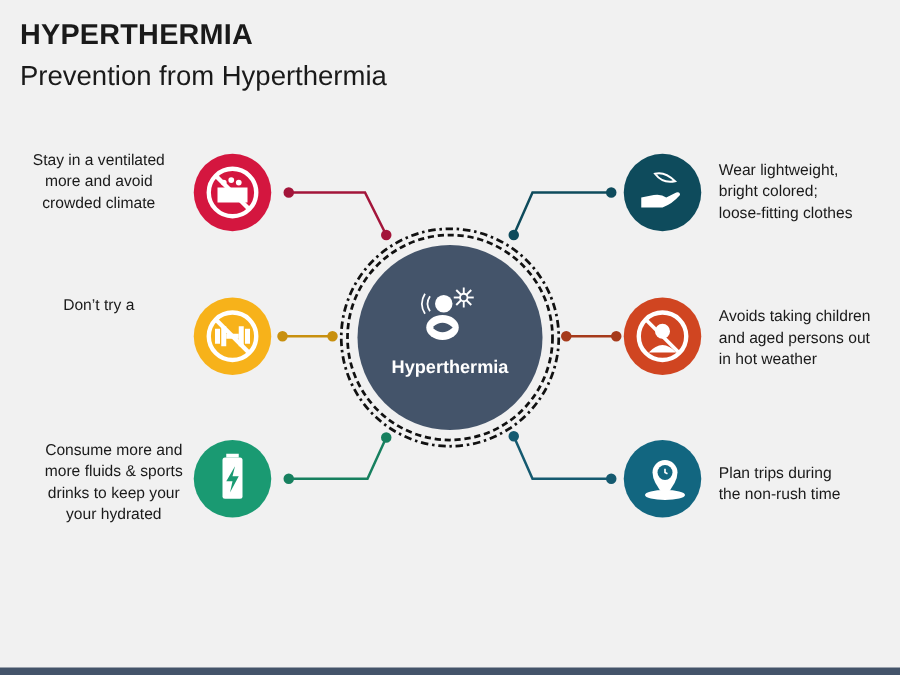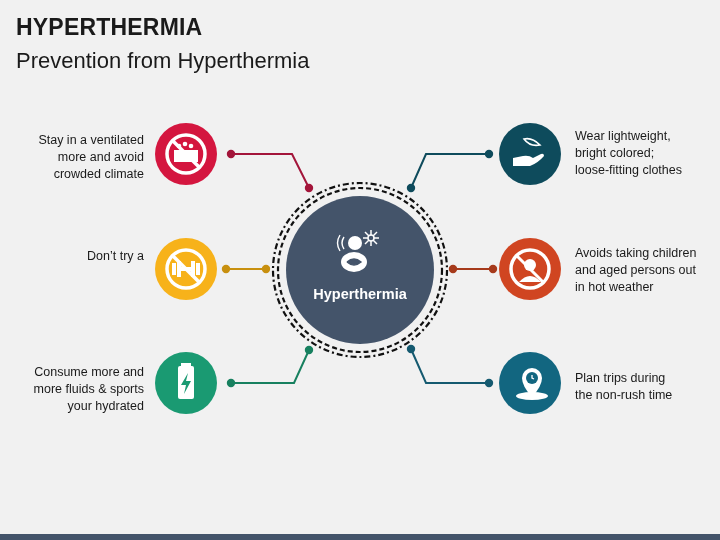--- a/index.html
+++ b/index.html
@@ -2,21 +2,21 @@
 <html><head>
 <meta charset="utf-8">
 <style>
   html, body { margin:0; padding:0; }
   body { width:720px; height:540px; background:#F1F1F1; position:relative; overflow:hidden; font-family:"Liberation Sans", sans-serif; color:#1a1a1a; }
   .title { position:absolute; left:16px; top:14px; font-size:23px; font-weight:bold; letter-spacing:0.2px; }
   .subtitle { position:absolute; left:16px; top:48px; font-size:22px; }
   .footer { position:absolute; left:0; bottom:0; width:720px; height:6px; background:#44546A; }
   svg.diagram { position:absolute; left:0; top:0; }
   .txt { position:absolute; font-size:12.5px; line-height:17px; }
-  .txt.left { text-align:right; width:130px;margin-top:12px; }
+  .txt.left { text-align:center; width:130px; }
   .txt.right { text-align:left; width:150px; }
   .center-label { position:absolute; left:290px; top:286px; width:140px; text-align:center; color:#fff; font-weight:bold; font-size:14.5px; }
 </style>
 </head>
 <body>
 
 <div class="title">HYPERTHERMIA</div>
 <div class="subtitle">Prevention from Hyperthermia</div>
 
 <svg class="diagram" width="720" height="540" viewBox="0 0 720 540">
@@ -143,23 +143,24 @@
 <div class="center-label">Hyperthermia</div>
 
 <div class="txt left" style="left:14px; top:120px;">
   <div>Stay in a ventilated</div>
   <div>more and avoid</div>
   <div>crowded climate</div>
 </div>
 <div class="txt left" style="left:14px; top:236px;">
   <div>Don’t try a</div>
 </div>
-<div class="txt left" style="left:14px; top:352px;">
+<div class="txt left" style="left:26px; top:352px;">
   <div>Consume more and</div>
   <div>more fluids &amp; sports</div>
+  <div>drinks to keep your</div>
   <div>your hydrated</div>
 </div>
 
 <div class="txt right" style="left:575px; top:128px;">
   <div>Wear lightweight,</div>
   <div>bright colored;</div>
   <div>loose-fitting clothes</div>
 </div>
 <div class="txt right" style="left:575px; top:245px;">
   <div>Avoids taking children</div>

